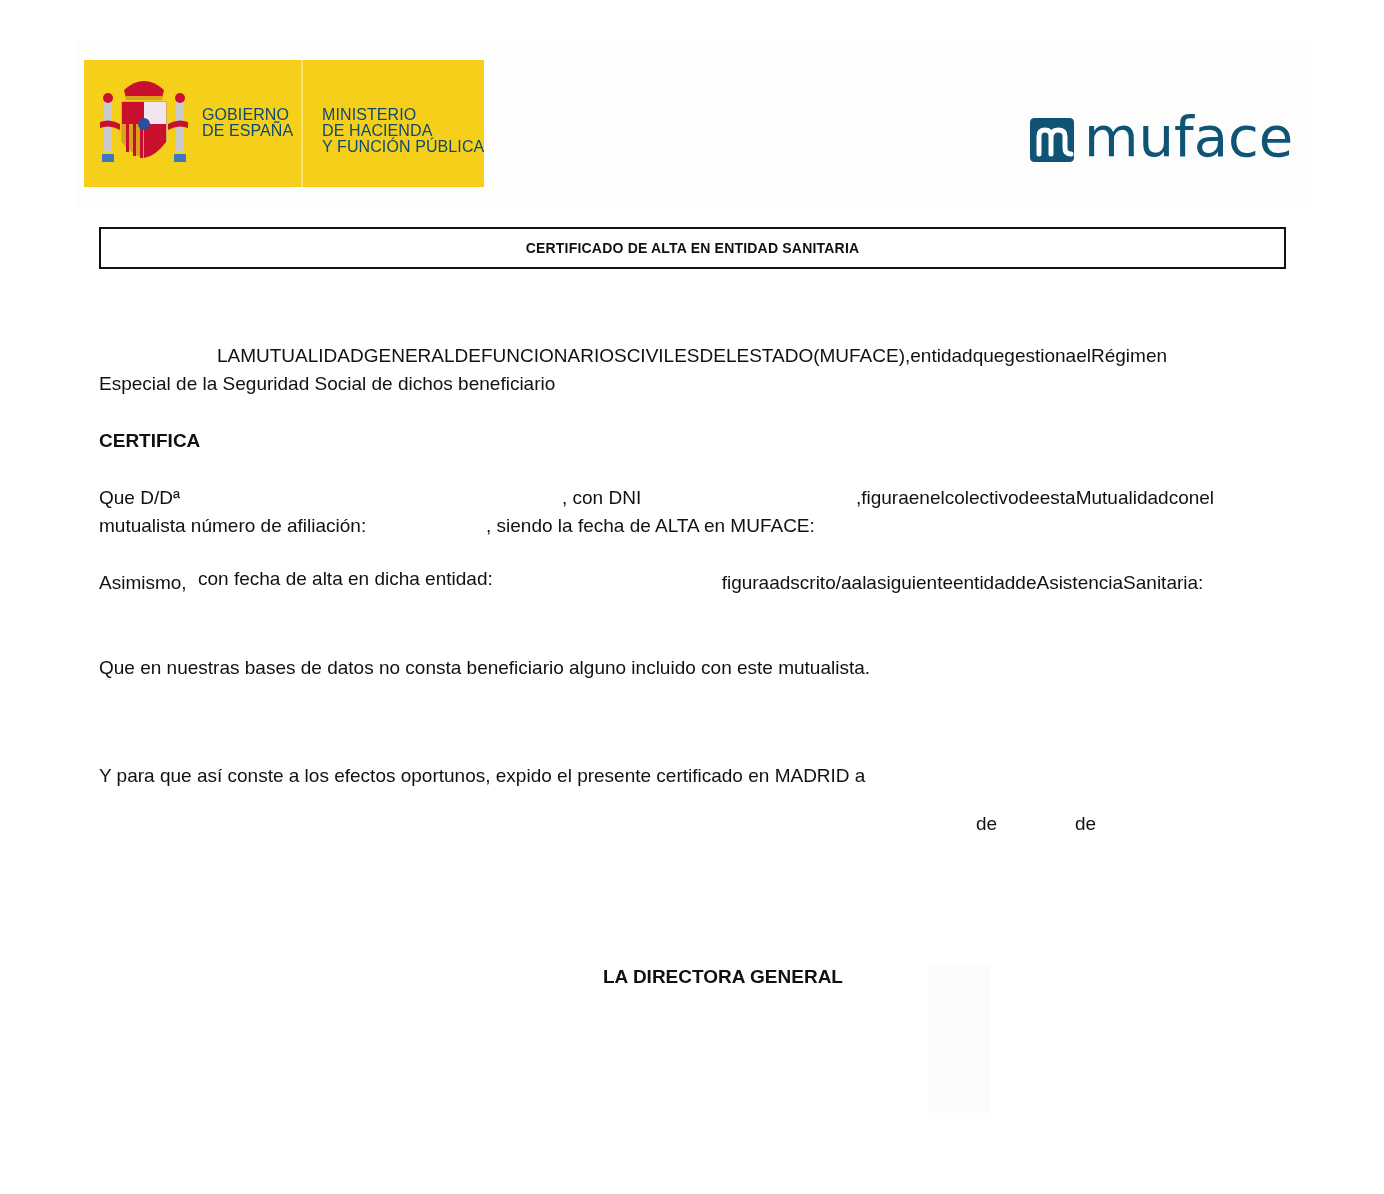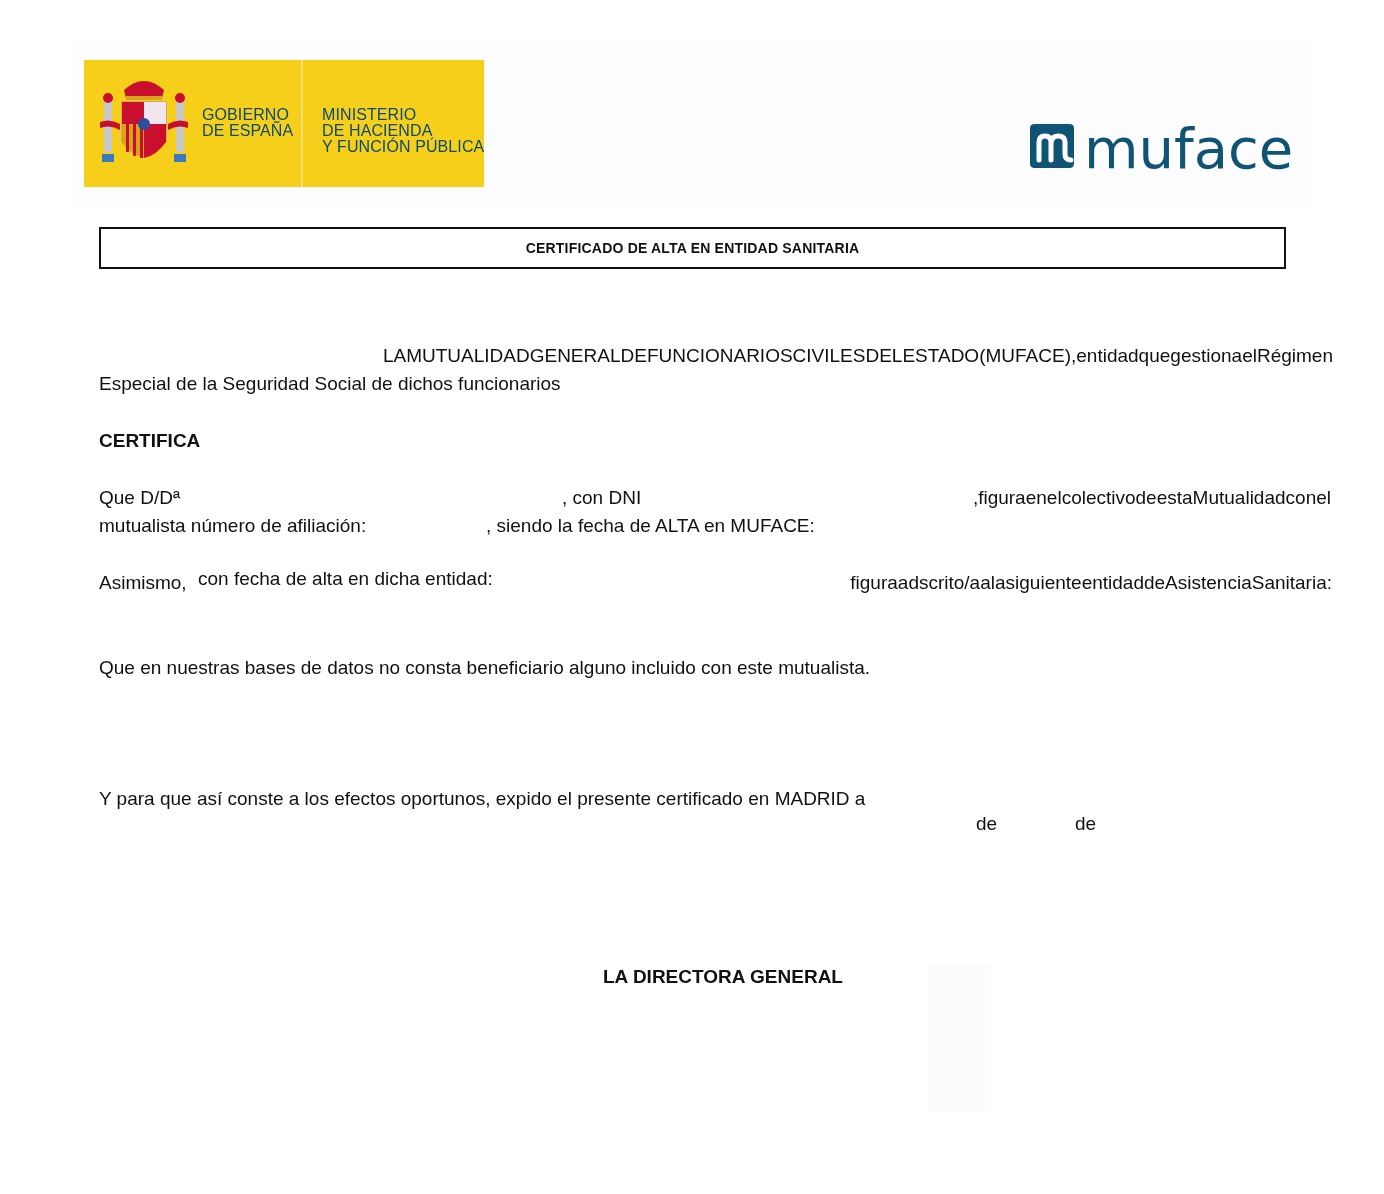--- a/index.html
+++ b/index.html
@@ -4,27 +4,27 @@
 <style>
   html, body { margin: 0; padding: 0; background: #ffffff; }
   body { width: 1384px; height: 1194px; position: relative; overflow: hidden;
          font-family: "Liberation Sans", sans-serif; color: #111; }
   .header-bg { position: absolute; left: 76px; top: 42px; width: 1236px; height: 166px; background: #fdfdfd; }
   .gov-logo { position: absolute; left: 84px; top: 60px; width: 400px; height: 127px; background: #f6cf1b; }
   .gov-divider { position: absolute; left: 301px; top: 60px; width: 2px; height: 127px; background: #fbe07a; }
   .crest { position: absolute; left: 100px; top: 72px; width: 88px; height: 96px; }
   .gov-text { position: absolute; font-size: 16px; line-height: 16px; color: #0c4a6e; letter-spacing: 0.1px; }
   .gov-text div { white-space: nowrap; }
-  .muface-logo { position: absolute; left: 1030px; top: 124px; height: 50px; display: flex; align-items: flex-start; }
+  .muface-logo { position: absolute; left: 1030px; top: 112px; height: 50px; display: flex; align-items: flex-end; }
   .muface-mark { width: 44px; height: 44px; background: #0f5375; border-radius: 4px; position: relative; }
   .muface-word { font-size: 56px; color: #0f5375; margin-left: 10px; line-height: 50px; letter-spacing: 0px; font-family: "DejaVu Sans", sans-serif; }
   .title-box { position: absolute; left: 99px; top: 227px; width: 1183px; height: 38px; border: 2px solid #111; display: flex; align-items: center; justify-content: center; }
   .title-box span { font-weight: bold; font-size: 14px; letter-spacing: 0.2px; }
   .line { position: absolute; font-size: 19px; white-space: nowrap; line-height: 22px; }
-  .justify { display: flex; justify-content: flex-end; margin-left: 48px; }
+  .justify { display: flex; justify-content: center; }
   .bold { font-weight: bold; }
   .sig-box { position: absolute; left: 928px; top: 965px; width: 62px; height: 148px; background: #fcfcfc; }
 </style>
 </head>
 <body>
 
 <div class="header-bg"></div>
 
 <div class="gov-logo"></div>
 <div class="gov-divider"></div>
@@ -82,21 +82,21 @@
   <span>CIVILES</span>
   <span>DEL</span>
   <span>ESTADO</span>
   <span>(MUFACE),</span>
   <span>entidad</span>
   <span>que</span>
   <span>gestiona</span>
   <span>el</span>
   <span>Régimen</span>
 </div>
-<div class="line" style="left:99px; top:373px;">Especial de la Seguridad Social de dichos funcionarios</div>
+<div class="line" style="left:99px; top:373px;">Especial de la Seguridad Social de dichos beneficiario</div>
 
 <div class="line bold" style="left:99px; top:430px;">CERTIFICA</div>
 
 <div class="line" style="left:99px; top:487px;">Que  D/Dª</div>
 <div class="line" style="left:562px; top:487px;">,  con  DNI</div>
 <div class="line justify" style="left:787px; top:487px; width:496px;">
   <span>,</span>
   <span>figura</span>
   <span>en</span>
   <span>el</span>
@@ -119,19 +119,19 @@
   <span>siguiente</span>
   <span>entidad</span>
   <span>de</span>
   <span>Asistencia</span>
   <span>Sanitaria:</span>
 </div>
 <div class="line" style="left:198px; top:568px;">con fecha de alta en dicha entidad:</div>
 
 <div class="line" style="left:99px; top:657px;">Que en nuestras bases de datos no consta beneficiario alguno incluido con este mutualista.</div>
 
-<div class="line" style="left:99px; top:788px;">Y para que así conste a los efectos oportunos, expido el presente certificado  en  MADRID  a</div>
+<div class="line" style="left:99px; top:765px;">Y para que así conste a los efectos oportunos, expido el presente certificado  en  MADRID  a</div>
 <div class="line" style="left:976px; top:813px;">de</div>
 <div class="line" style="left:1075px; top:813px;">de</div>
 
 <div class="line bold" style="left:603px; top:940px;margin-top:26px;">LA DIRECTORA GENERAL</div>
 
 <div class="sig-box"></div>
 
 </body></html>

